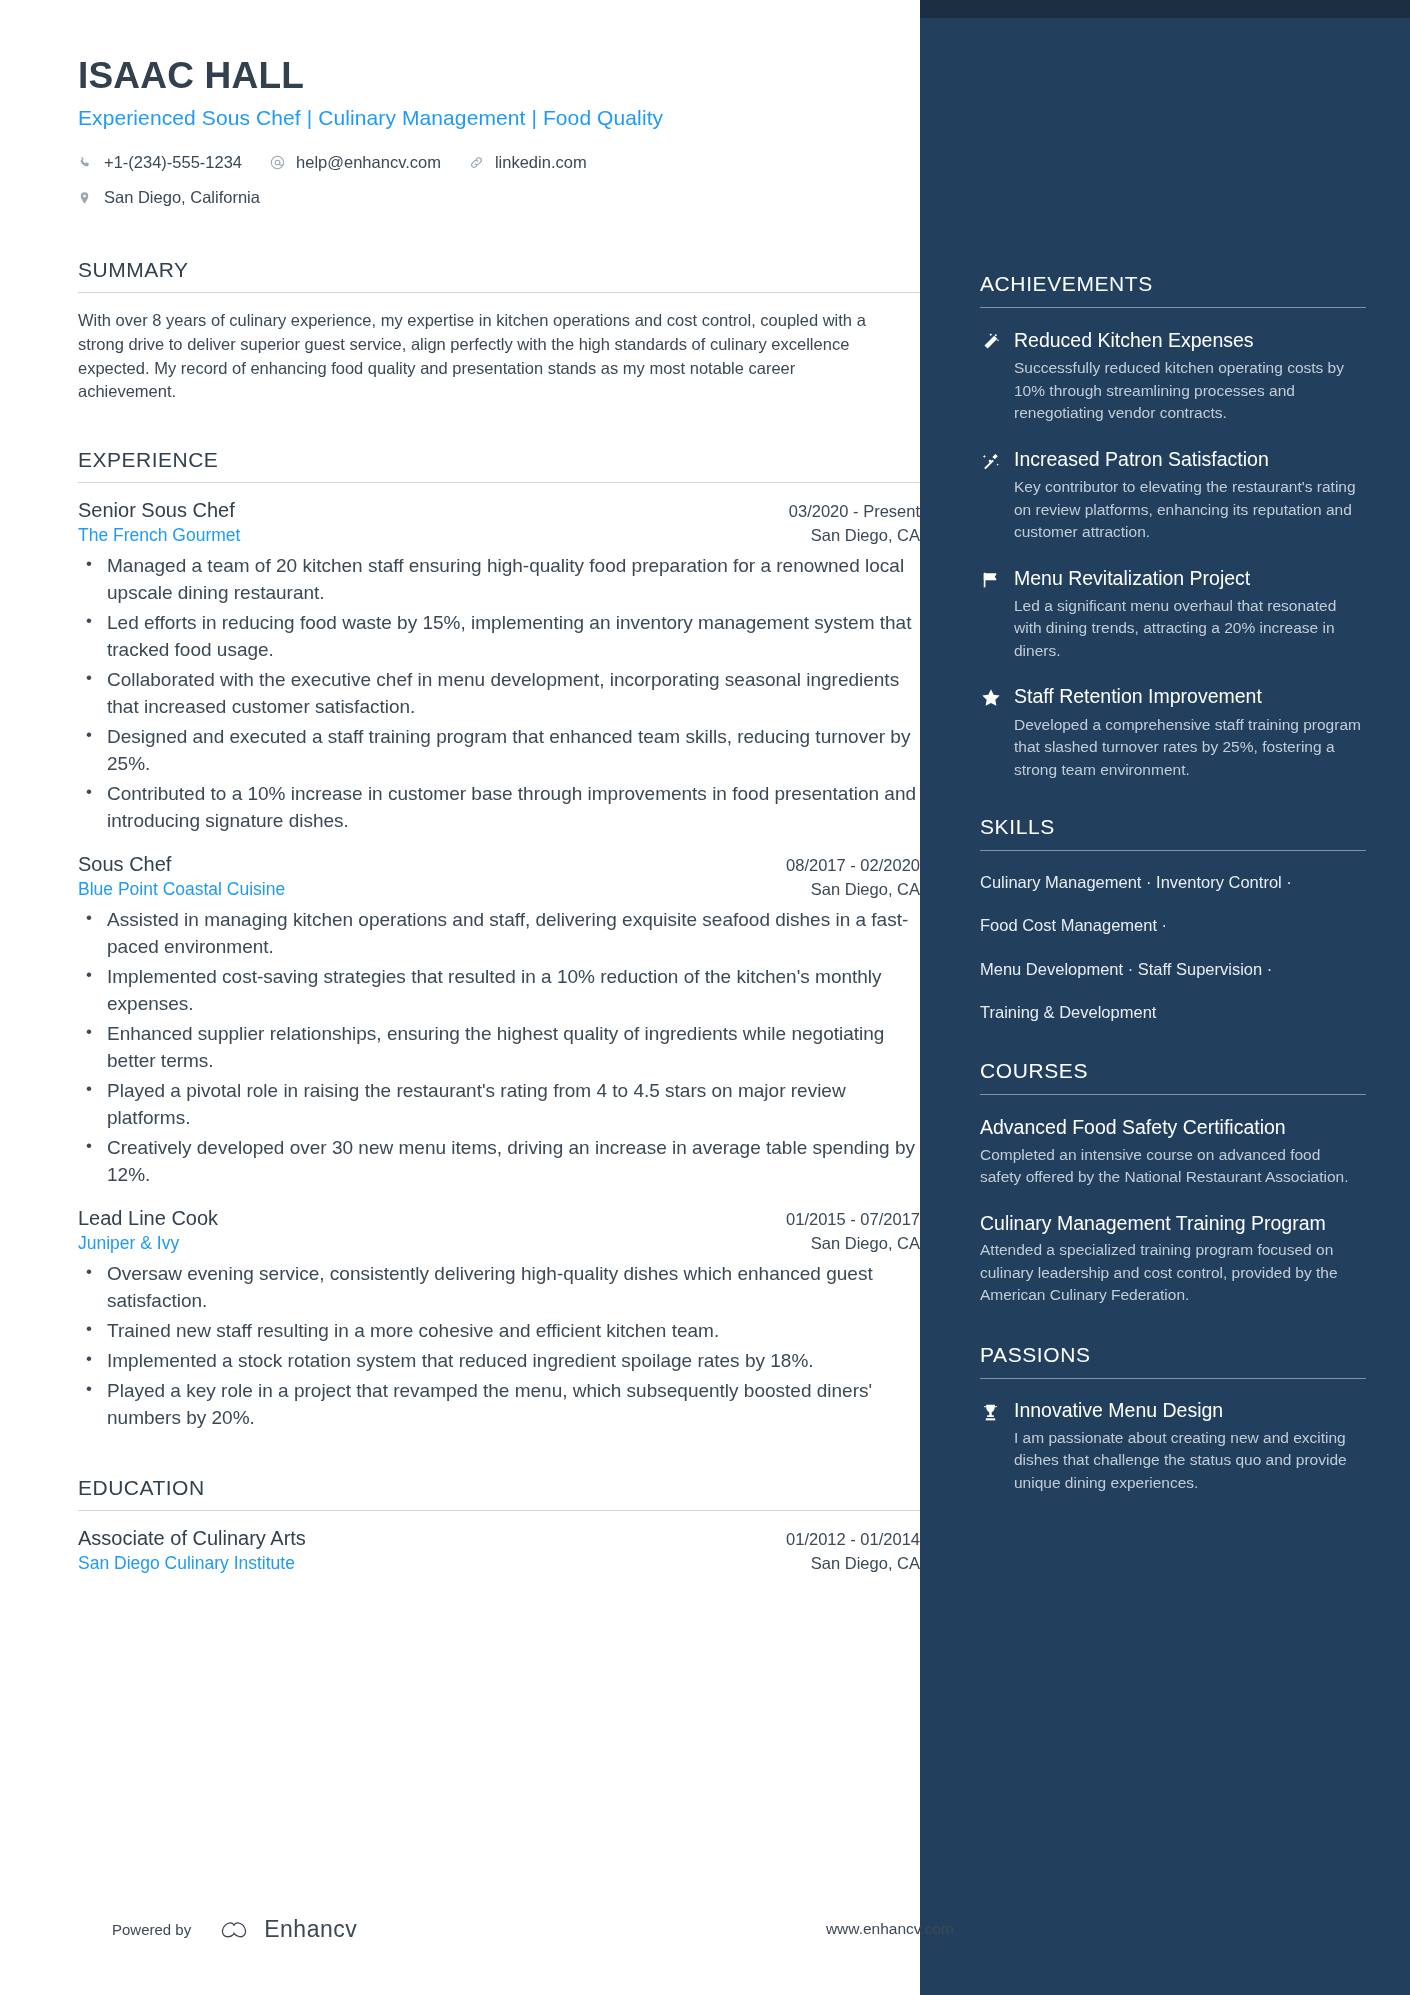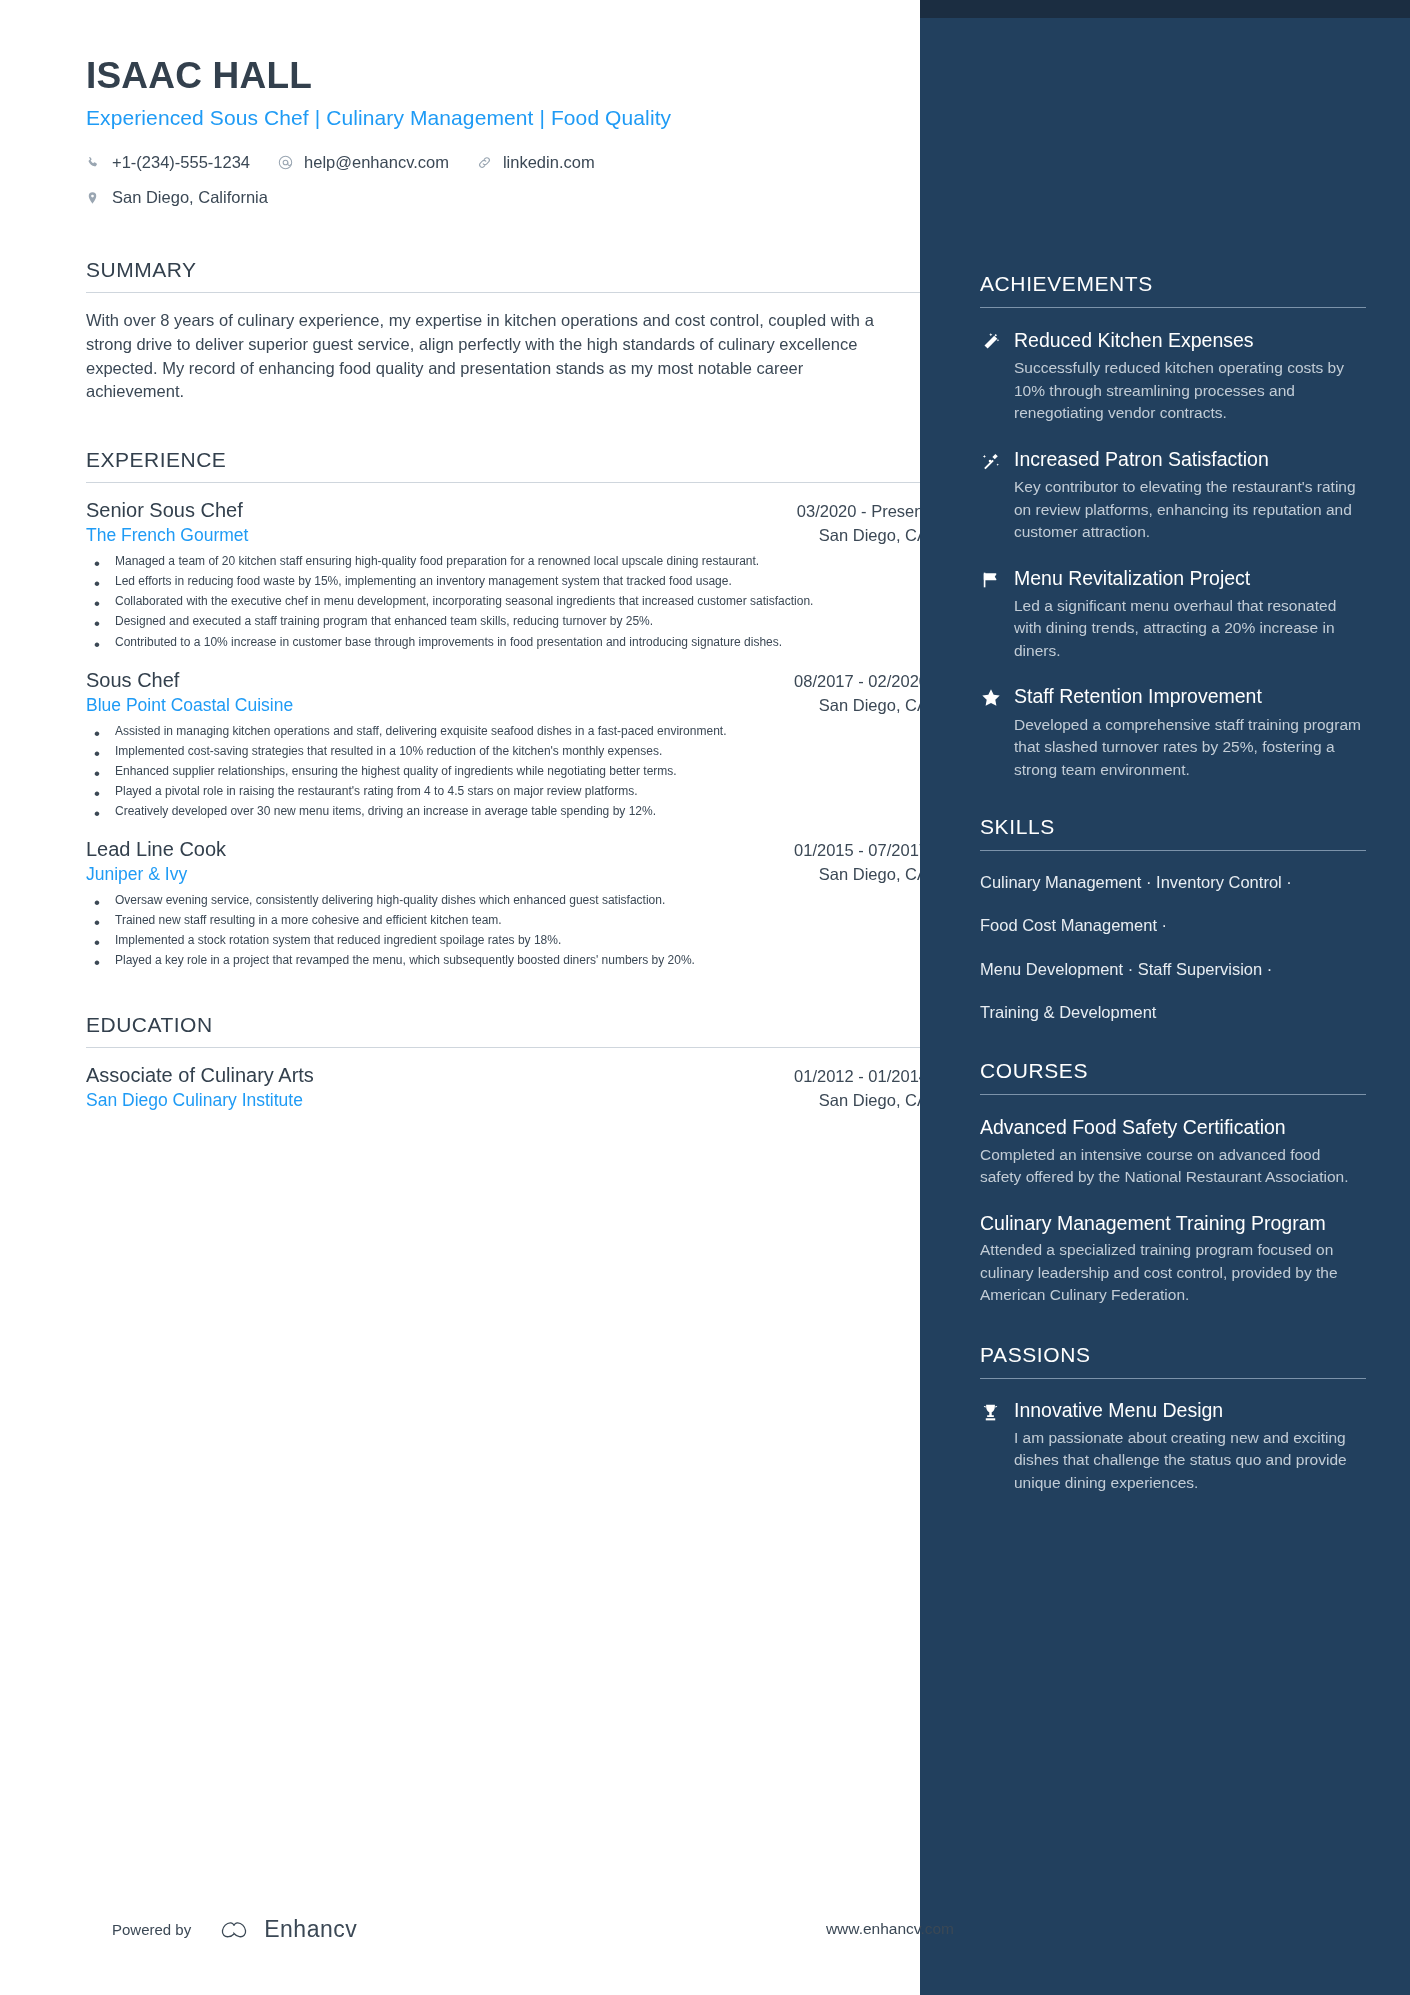--- a/index.html
+++ b/index.html
@@ -44,21 +44,21 @@
   .course-title { font-size:19.5px; color:#ffffff; line-height:1.26; margin-bottom: 4px; }
   .course-desc { font-size:15.5px; color:#c2ccd6; line-height:1.45; }
 
   .passion-item { display:flex; }
   .passion-icon { width:34px; flex:0 0 34px; padding-top:3px; color:#fff; }
   .passion-body { flex:1; }
   .passion-title { font-size:19.5px; color:#fff; margin-bottom:5px; }
   .passion-desc { font-size:15.5px; color:#c2ccd6; line-height:1.45; }
 
   
-  .main { position:absolute; top:0; left:8px; width:920px; padding: 55px 0 0 78px; }
+  .main { position:absolute; top:0; left:0; width:920px; padding: 55px 0 0 78px; }
 
   .name {
     font-size: 37px; font-weight: 700; color:#33404d;
     letter-spacing: 0.2px; margin-bottom: 9px;
   }
   .headline { font-size: 21px; color:#1f9bf5; font-weight:400; margin-bottom: 17px; letter-spacing: .1px;}
 
   .contacts { display:flex; flex-wrap:wrap; align-items:center; gap: 4px 28px; max-width: 640px; }
   .contact { display:flex; align-items:center; font-size:16.5px; color:#3b4855; line-height: 1.9; }
   .contact .ci { width:20px; display:inline-flex; justify-content:flex-start; align-items:center; color:#9aa6b2; margin-right:6px; }
@@ -71,21 +71,21 @@
   .job { margin-bottom: 18px; }
   .job-row { display:flex; justify-content:space-between; align-items:baseline; }
   .job-title { font-size:20px; color:#33404d; font-weight:400; }
   .job-date { font-size:16.5px; color:#3b4855; }
   .job-org { font-size:17.5px; color:#1f9bf5; }
   .job-loc { font-size:16.5px; color:#3b4855; }
   .job-row2 { display:flex; justify-content:space-between; align-items:baseline; margin-top: 3px; margin-bottom: 7px; }
 
   ul.bullets { list-style:none; }
   ul.bullets li {
-    position:relative; padding-left: 29px; font-size:12px;
+    position:relative; padding-left: 29px; font-size:19px;
     color:#3b4855; line-height:1.42; margin-bottom: 3px;
   }
   ul.bullets li:before {
     content:"\2022"; position:absolute; left:8px; top:-1px; color:#3b4855; font-size:17px;
   }
 
   .summary-text { font-size:16.5px; color:#3b4855; line-height:1.45; max-width: 795px; }
 
   
   .footer {

